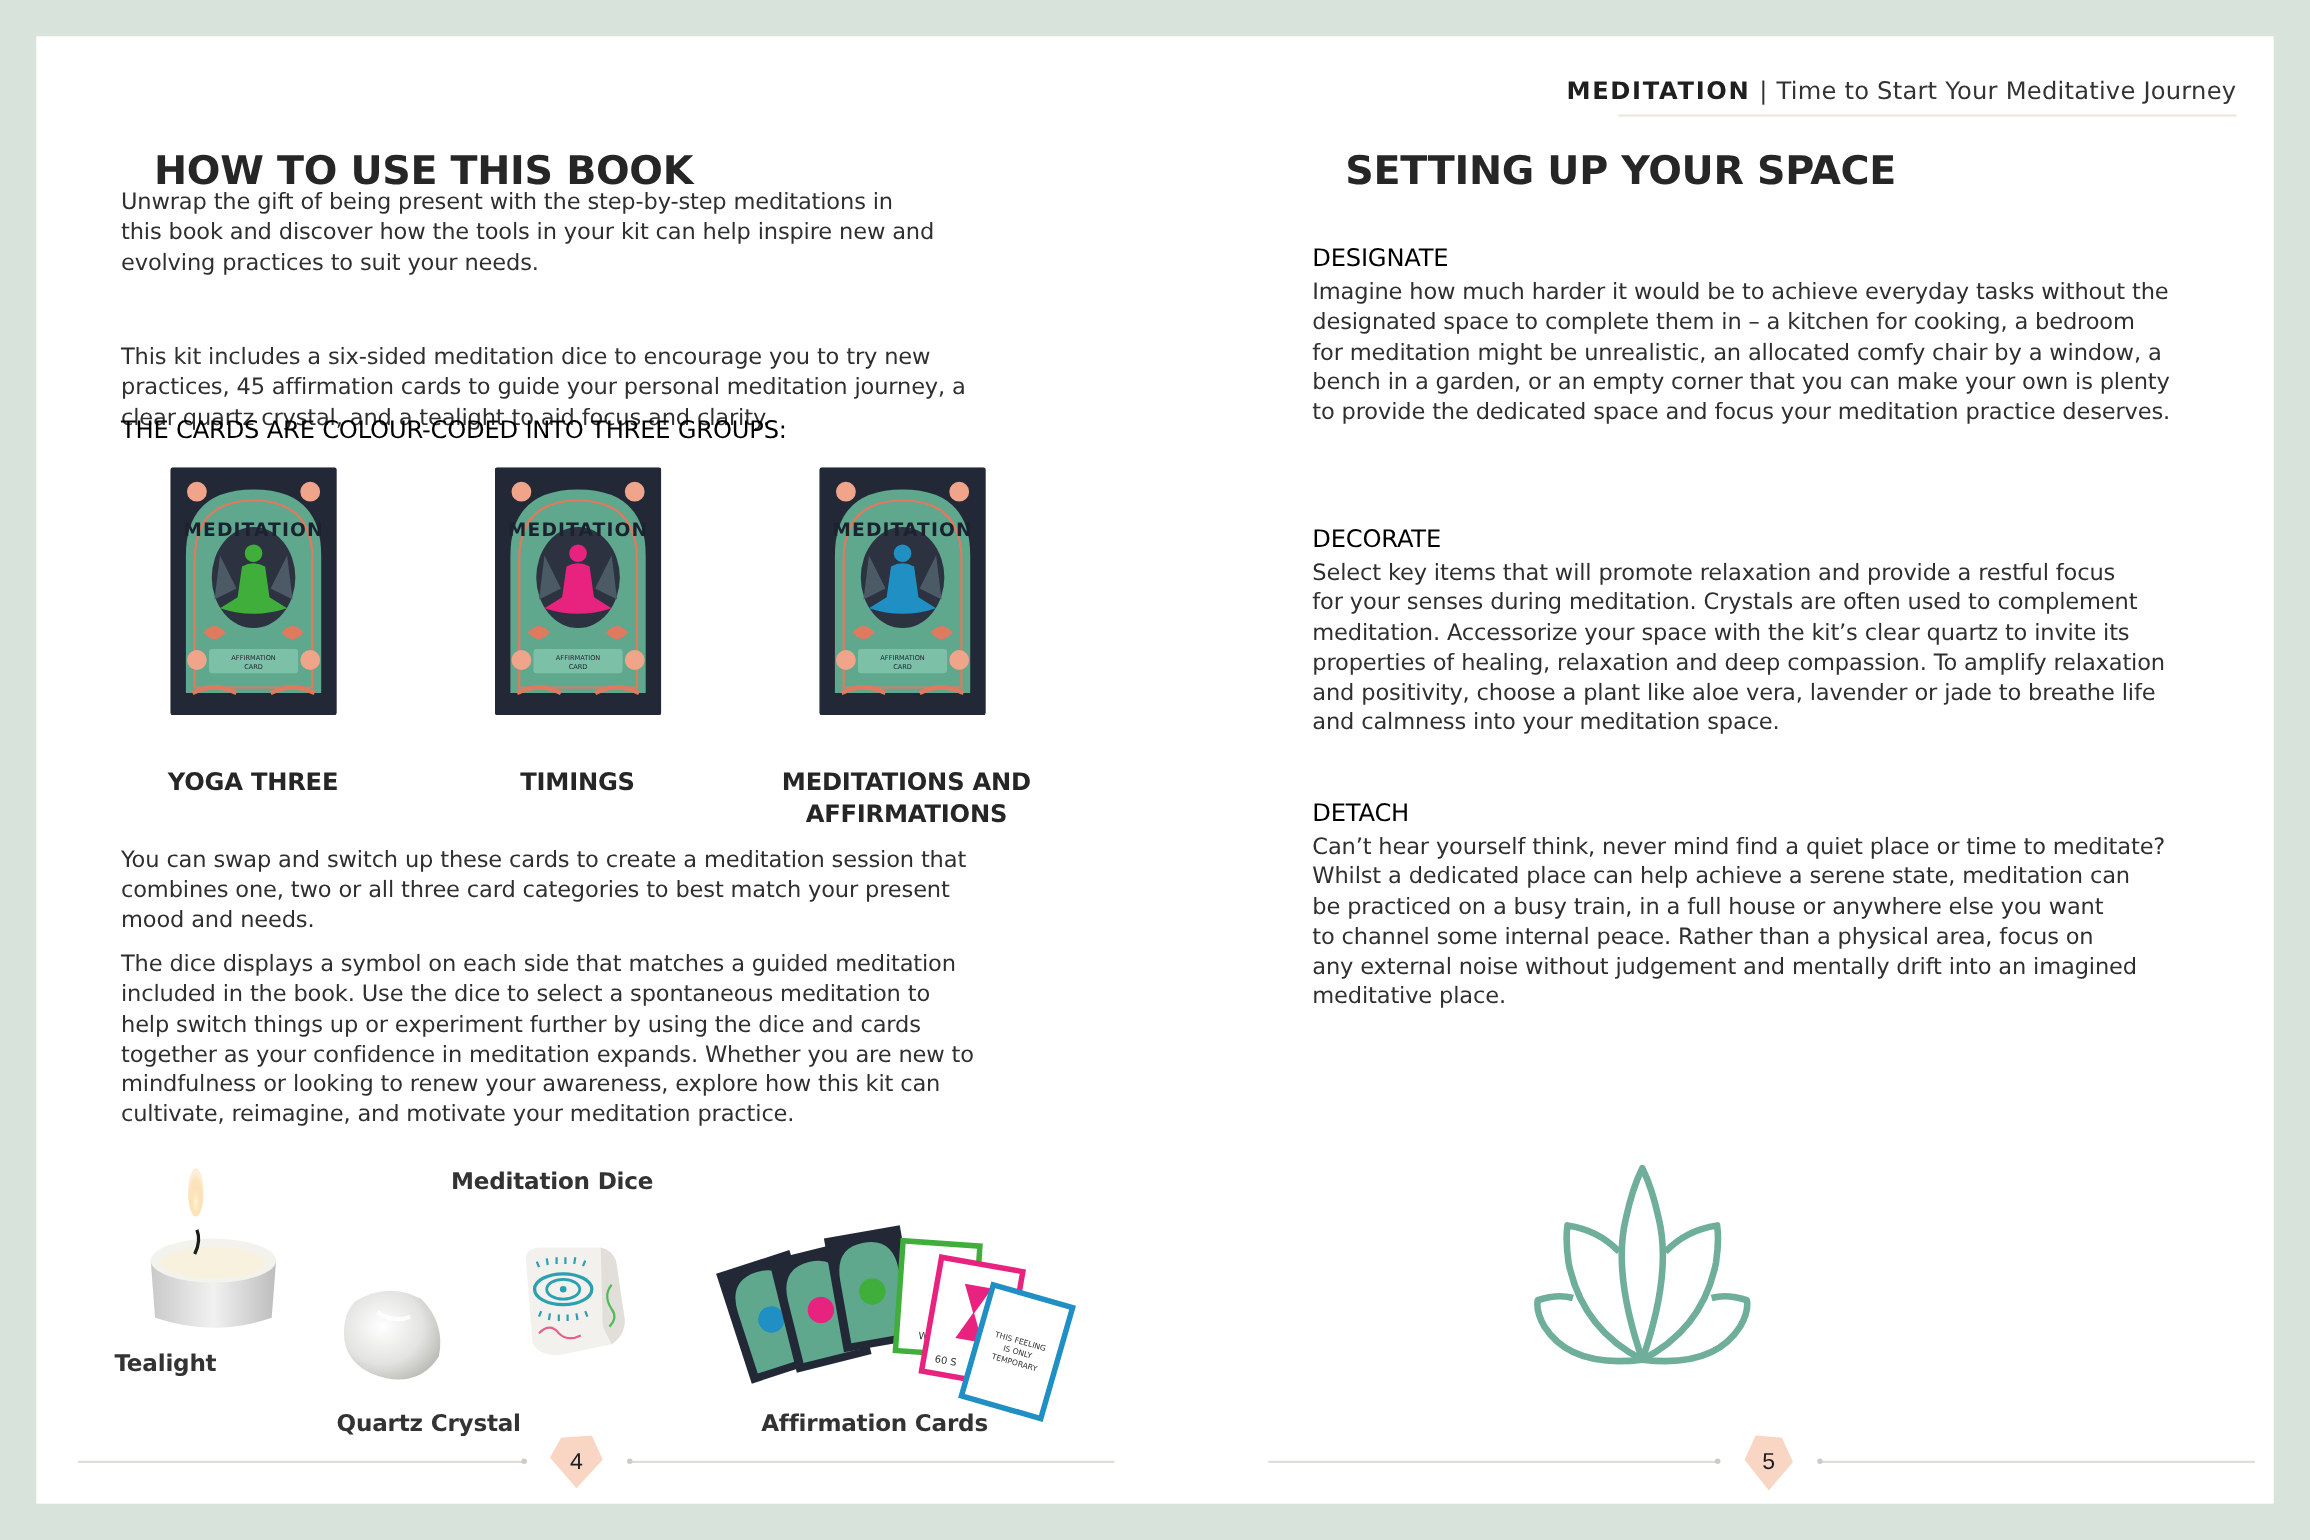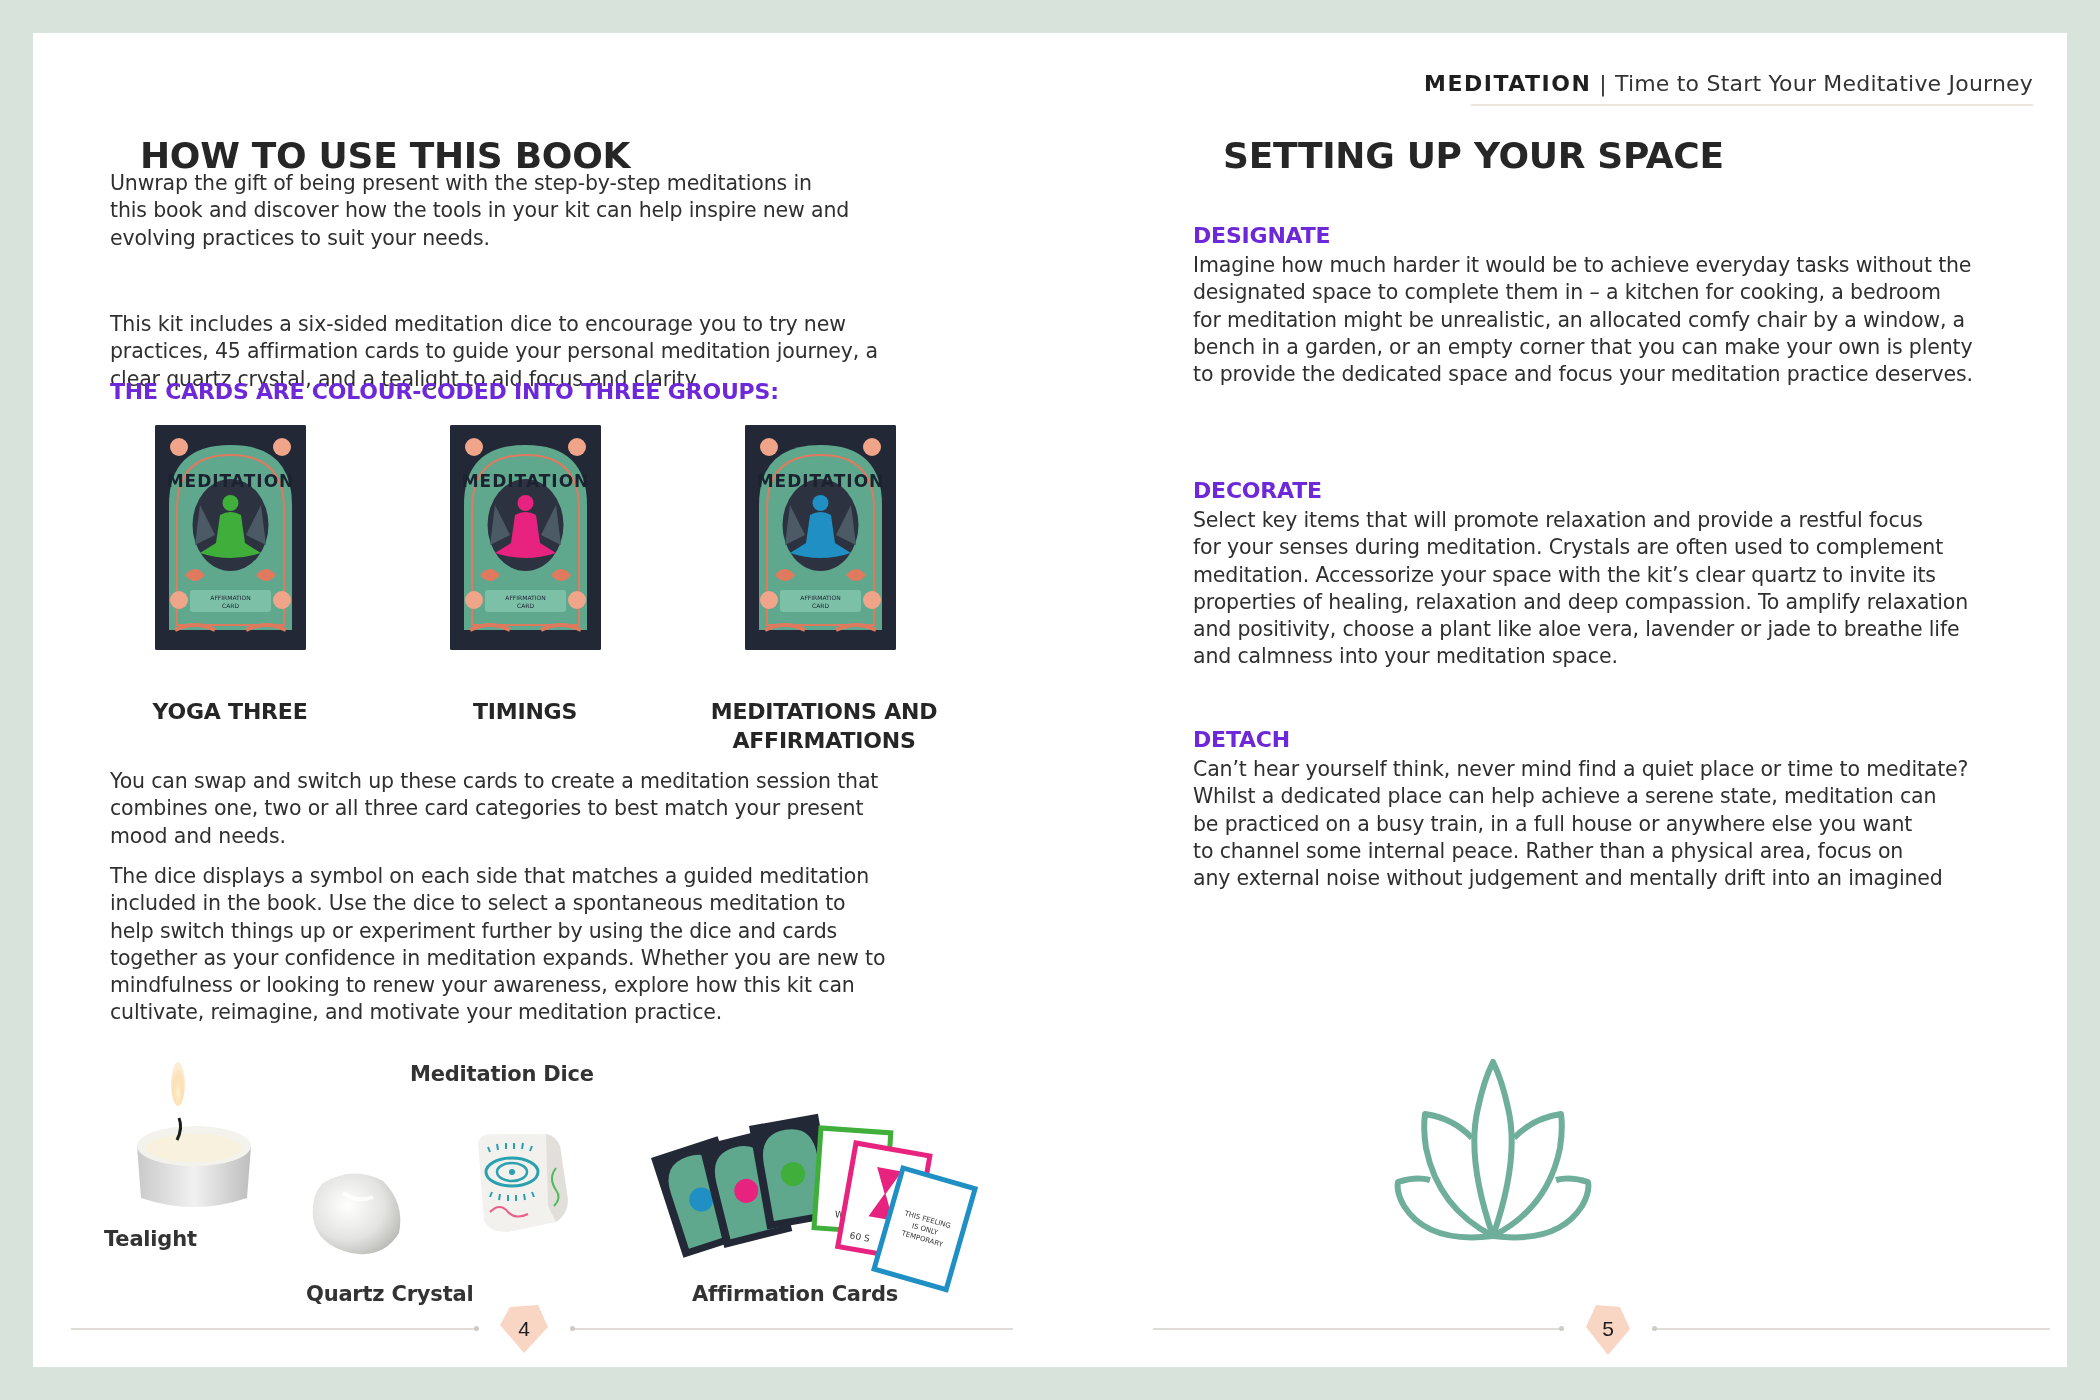--- a/index.html
+++ b/index.html
@@ -46,23 +46,23 @@
   .para {
     position: absolute;
     font-size: 20.5px;
     line-height: 27.3px;
     color: #2f2f2f;
     letter-spacing: -0.15px;
   }
   .para .ln { display: block; white-space: nowrap; }
   .subhead {
     position: absolute;
-    font-weight: bold;
+    font-weight: normal;
     font-size: 22px;
-    color: #6d28d9;
+    color: #000000;
     letter-spacing: -0.2px;
     white-space: nowrap;
   }
 
   
   .card {
     position: absolute; width: 151px; height: 225px;
     background: #232836;
     border-radius: 2px;
     overflow: hidden;
@@ -341,20 +341,21 @@
       <span class="ln">and calmness into your meditation space.</span>
     </div>
 
     <div class="subhead" style="left:143px; top:694px;">DETACH</div>
     <div class="para" style="left:143px; top:723px;">
       <span class="ln">Can’t hear yourself think, never mind find a quiet place or time to meditate?</span>
       <span class="ln">Whilst a dedicated place can help achieve a serene state, meditation can</span>
       <span class="ln">be practiced on a busy train, in a full house or anywhere else you want</span>
       <span class="ln">to channel some internal peace. Rather than a physical area, focus on</span>
       <span class="ln">any external noise without judgement and mentally drift into an imagined</span>
+      <span class="ln">meditative place.</span>
     </div>
 
     <div style="position:absolute; left:1033px; top:0;"></div>
     <svg style="position:absolute; left:1060px; top:0;" width="0" height="0"></svg>
     <div style="position:absolute; left:1050px; top:0;"></div>
     <svg style="position:absolute; left:1350px; top:0;" width="0" height="0"></svg>
     <div style="position:absolute; left:1015px; top:0;"></div>
     <div style="position:absolute; left:1035px; top:0;"></div>
     <svg style="position:absolute; left:1035px; top:0;" width="0" height="0"></svg>
     <div style="position:absolute; left:1035px;"></div>

